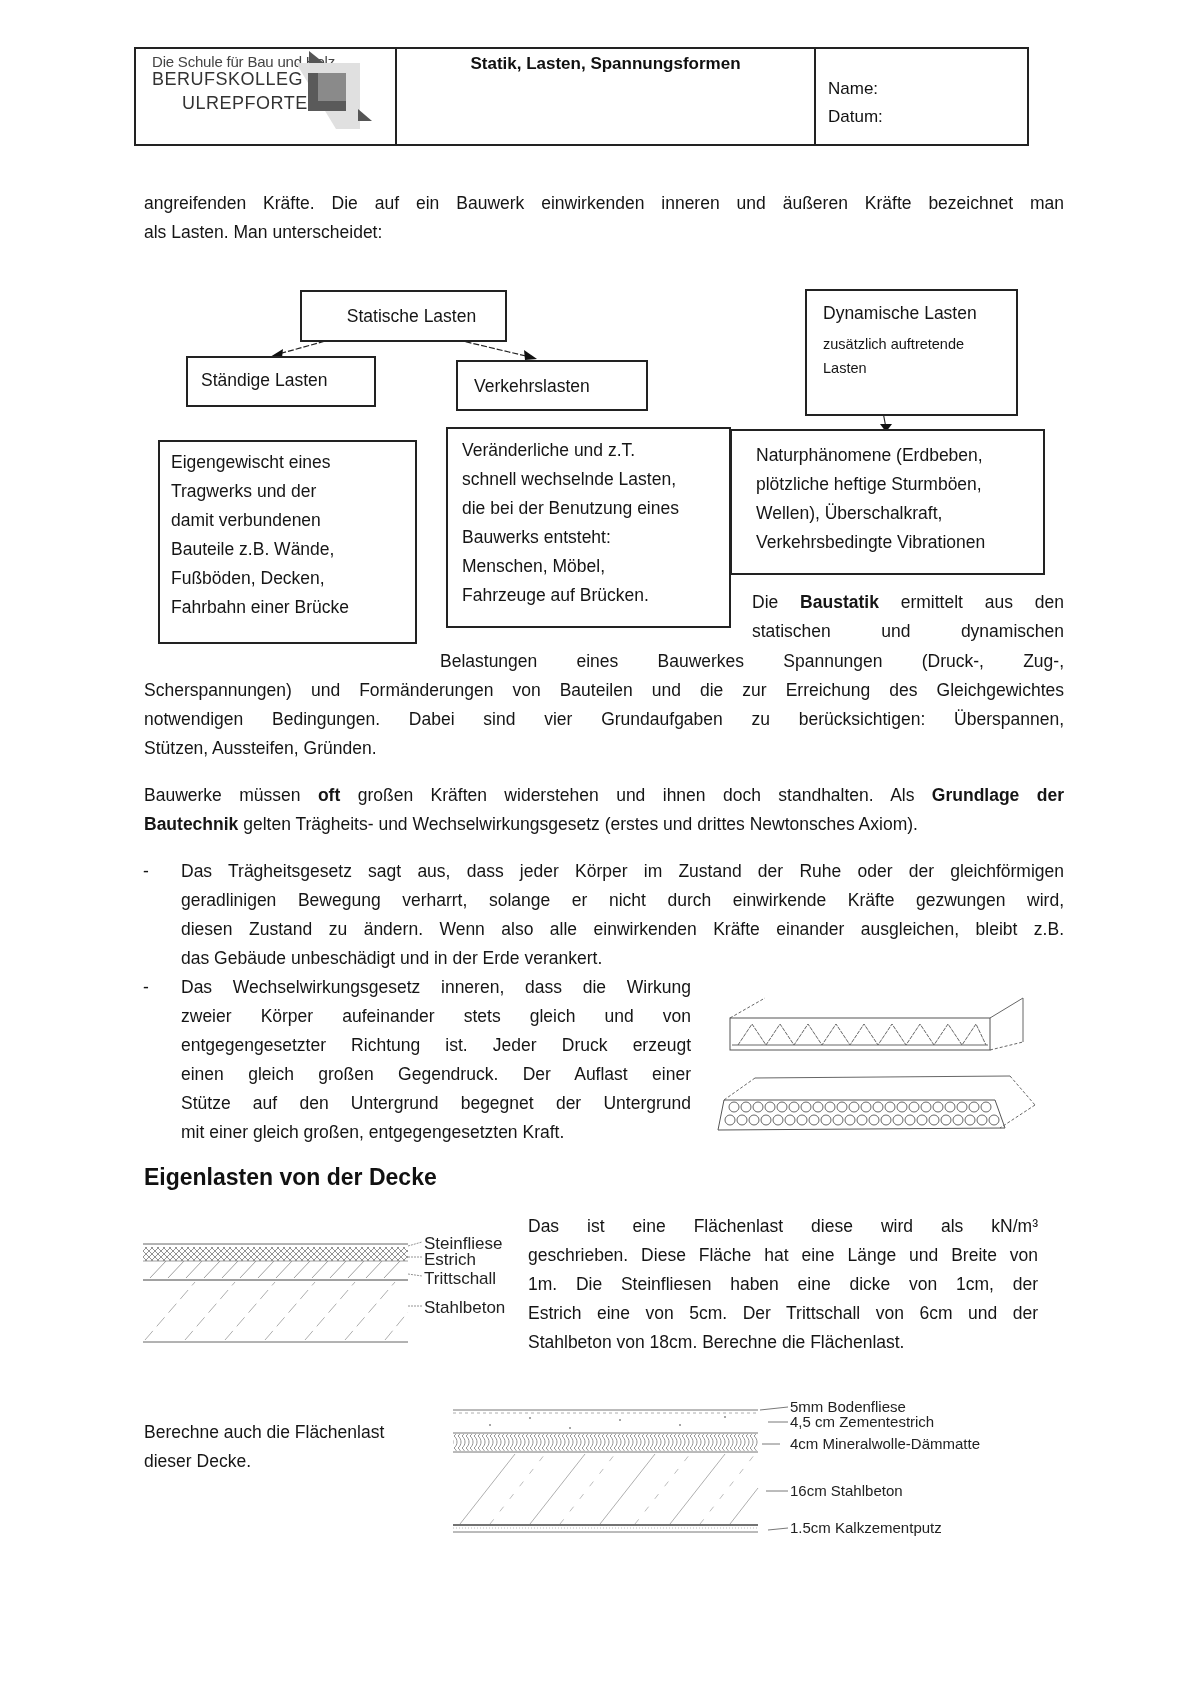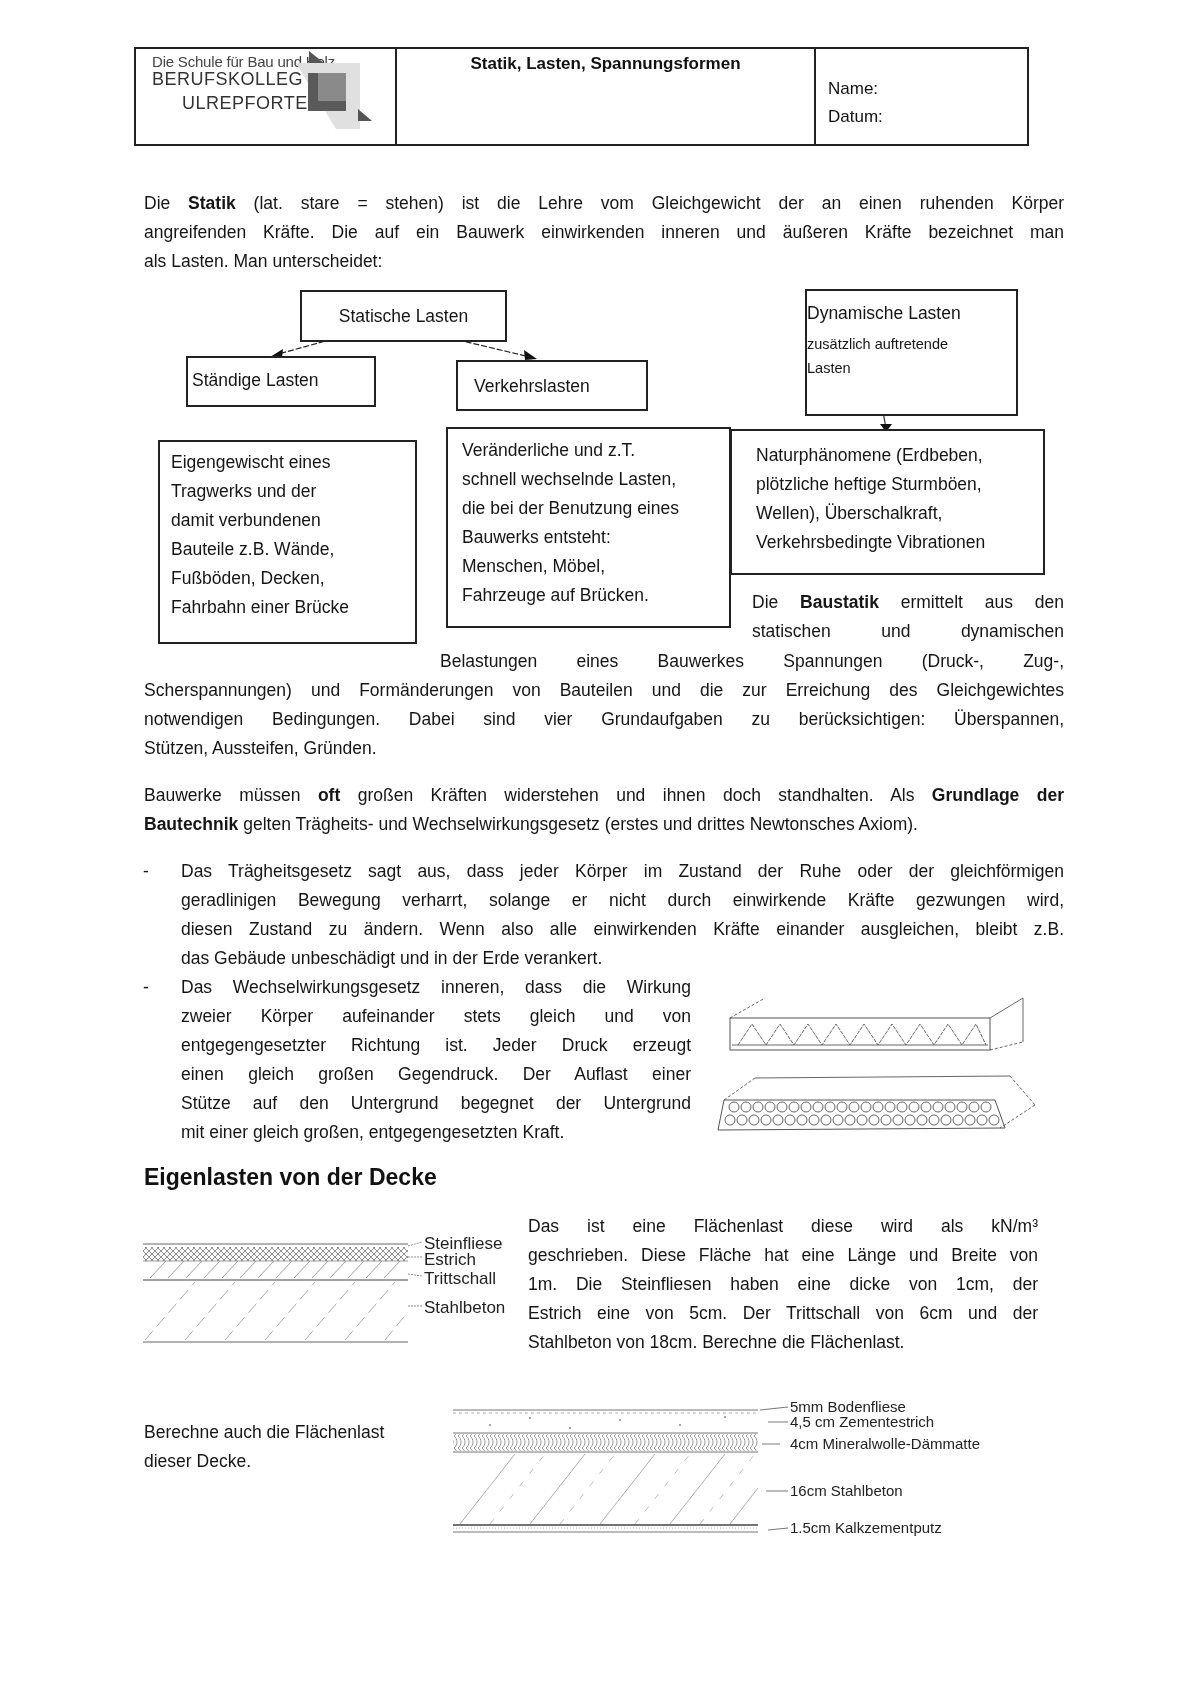--- a/index.html
+++ b/index.html
@@ -16,21 +16,21 @@
   .hdr .c1 { left: 0; width: 259px; border-right: 2px solid #222; }
   .hdr .c2 { left: 261px; width: 417px; border-right: 2px solid #222; }
   .hdr .c3 { left: 680px; right: 0; }
   .logo-small { position: absolute; left: 16px; top: 4px; font-size: 15px; color: #444; letter-spacing: -0.2px; }
   .logo-l1 { position: absolute; left: 16px; top: 20px; font-size: 18px; color: #333; letter-spacing: 0.5px; }
   .logo-l2 { position: absolute; left: 46px; top: 44px; font-size: 18px; color: #333; letter-spacing: 0.5px; }
   .doc-title { position: absolute; left: 0; right: 0; top: 5px; text-align: center; font-weight: bold; font-size: 17px; }
   .meta { position: absolute; left: 12px; top: 26px; font-size: 17px; line-height: 28px; }
 
   
-  .box { position: absolute; border: 2.5px solid #222; box-sizing: border-box; background: #fff; font-size: 17.5px; color: #151515; }
+  .box { position: absolute; border: 2.5px solid #222; box-sizing: border-box; background: #fff; font-size: 17.5px; color: #151515; padding-left: 16px; }
   .box-center { display: flex; align-items: center; justify-content: center; }
   h2.section { position: absolute; left: 144px; top: 1164px; margin: 0; font-size: 23px; font-weight: bold; color: #111; }
   .lbl { font-family: "Liberation Sans", "DejaVu Sans", sans-serif; font-size: 17px; fill: #222; }
 </style>
 </head>
 <body>
 
 <div class="abs hdr">
   <div class="cell c1">
     <div class="logo-small">Die Schule für Bau und Holz</div>
@@ -51,40 +51,37 @@
   </div>
   <div class="cell c3">
     <div class="meta">
       <div>Name:</div>
       <div>Datum:</div>
     </div>
   </div>
 </div>
 
 <div class="abs txt" style="left:144px;top:189px;width:920px;">
-  <div class="just" style="text-align-last:justify;">
-    <span>Die </span><b>Statik</b><span> (lat. stare = stehen) ist die Lehre vom Gleichgewicht der an einen ruhenden Körper</span>
-  </div>
   <div style="text-align:justify;text-align-last:justify;">angreifenden Kräfte. Die auf ein Bauwerk einwirkenden inneren und äußeren Kräfte bezeichnet man</div>
   <div>als Lasten. Man unterscheidet:</div>
 </div>
 
 <svg class="abs" style="left:0;top:0" width="1200" height="460">
   <line x1="340" y1="337" x2="275" y2="355" stroke="#222" stroke-width="1.2" stroke-dasharray="6,2"></line>
   <polygon points="270,357 283,349 282,358" fill="#111"></polygon>
   <line x1="450" y1="338" x2="530" y2="357" stroke="#222" stroke-width="1.2" stroke-dasharray="6,2"></line>
   <polygon points="537,359 524,350 525,360" fill="#111"></polygon>
   <line x1="883" y1="412" x2="886" y2="428" stroke="#222" stroke-width="1.2"></line>
   <polygon points="880,424 892,424 886,432" fill="#111"></polygon>
 </svg>
 
 <div class="box box-center" style="left:300px;top:290px;width:207px;height:52px;">
   <span>Statische Lasten</span>
 </div>
-<div class="box" style="left:186px;top:356px;width:190px;height:51px;padding:12px 0 0 4px;">
+<div class="box" style="left:186px;top:356px;width:190px;height:51px;padding:12px 0 0 13px;">
   <span>Ständige Lasten</span>
 </div>
 <div class="box" style="left:456px;top:360px;width:192px;height:51px;padding:14px 0 0 16px;">
   <span>Verkehrslasten</span>
 </div>
 <div class="box" style="left:805px;top:289px;width:213px;height:127px;padding-top:12px;">
   <div>Dynamische Lasten</div>
   <div style="font-size:14.5px;line-height:24px;margin-top:8px;">
     <div>zusätzlich auftretende</div>
     <div>Lasten</div>

